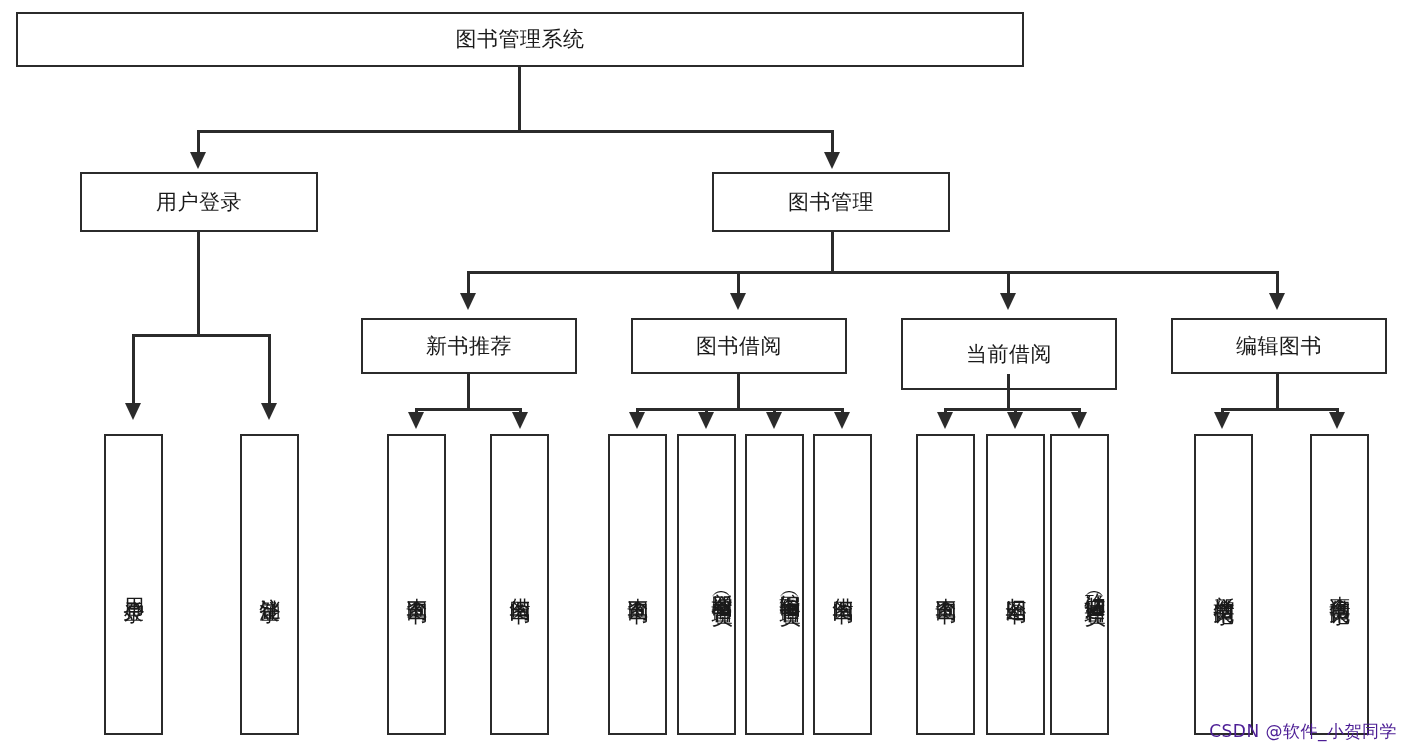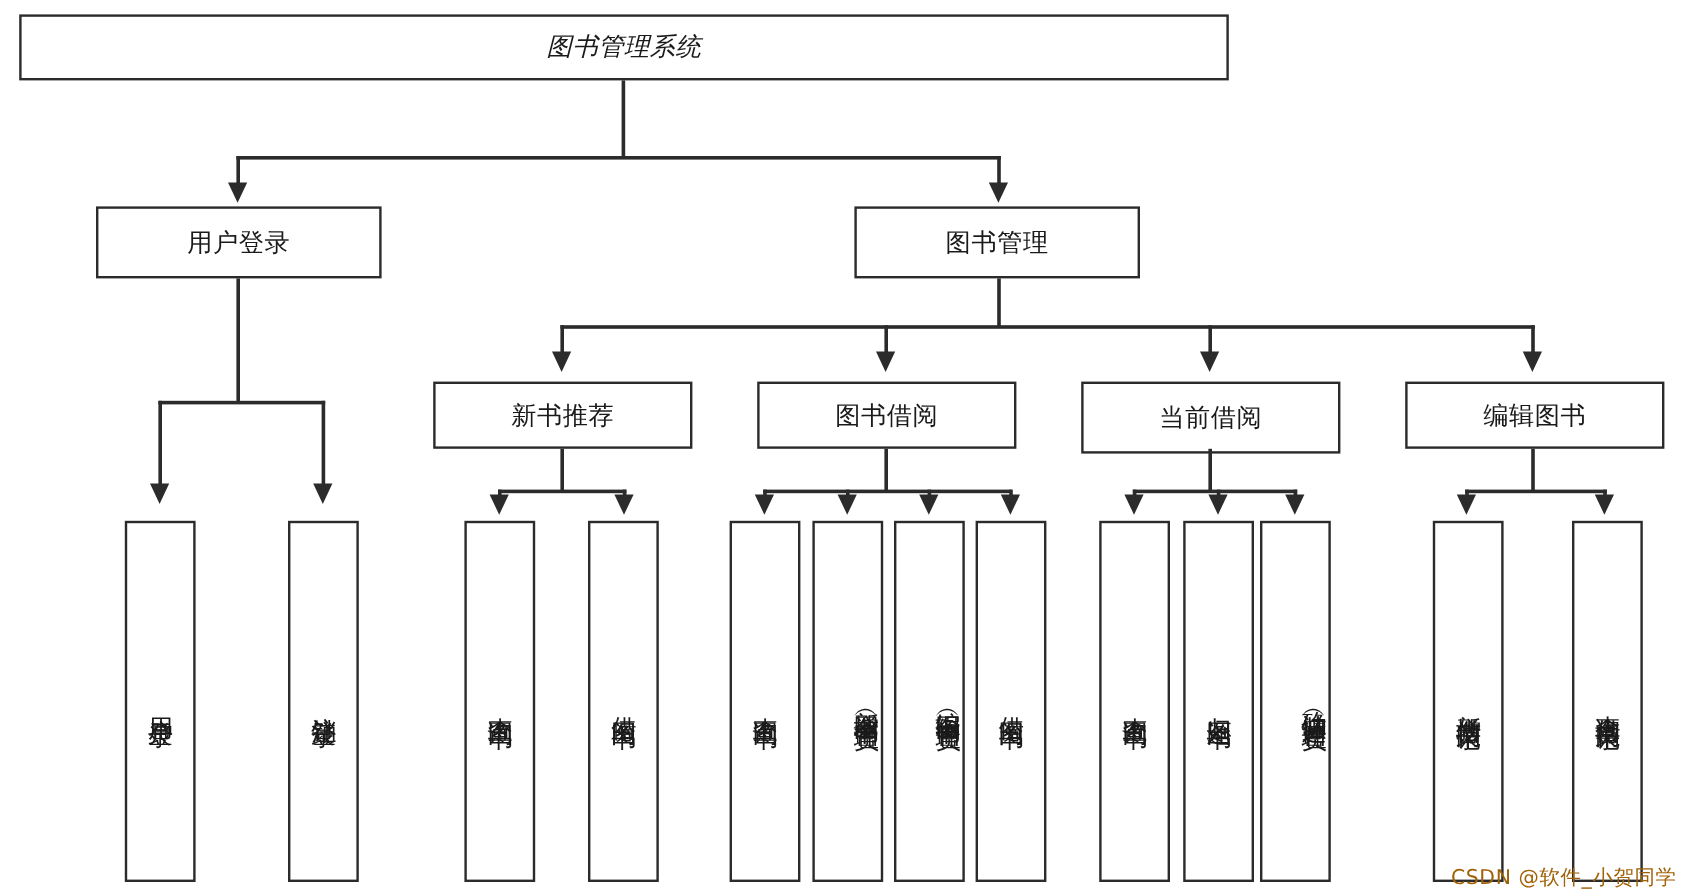--- a/index.html
+++ b/index.html
@@ -57,31 +57,31 @@
     height: 0;
     border-left: 8px solid transparent;
     border-right: 8px solid transparent;
     border-top: 17px solid #2b2b2b;
   }
   #watermark {
     position: absolute;
     right: 8px;
     bottom: 4px;
     font-size: 17px;
-    color: #a16207;
+    color: #4c1d95;
     white-space: nowrap;
     letter-spacing: 0.5px;
   }
 </style>
 </head>
 <body>
 
 <div id="canvas">
 
-  <div class="node horiz" style="left:16px; top:12px; width:1008px; height:55px;font-style:italic;">
+  <div class="node horiz" style="left:16px; top:12px; width:1008px; height:55px;">
     <span>图书管理系统</span>
   </div>
 
   <div class="edge v" style="left:518px; top:67px; width:3px; height:65px;"></div>
 
   <div class="edge h" style="left:197px; top:130px; width:637px; height:3px;"></div>
 
   <div class="edge v" style="left:197px; top:130px; width:3px; height:25px;"></div>
   <div class="arrow" style="left:190px; top:152px;"></div>
 
@@ -112,21 +112,21 @@
   <div class="arrow" style="left:1000px; top:293px;"></div>
   <div class="edge v" style="left:1276px; top:271px; width:3px; height:25px;"></div>
   <div class="arrow" style="left:1269px; top:293px;"></div>
 
   <div class="node horiz" style="left:361px; top:318px; width:216px; height:56px;">
     <span>新书推荐</span>
   </div>
   <div class="node horiz" style="left:631px; top:318px; width:216px; height:56px;">
     <span>图书借阅</span>
   </div>
-  <div class="node horiz" style="left:901px; top:318px; width:216px; height:60px;">
+  <div class="node horiz" style="left:901px; top:318px; width:216px; height:72px;">
     <span>当前借阅</span>
   </div>
   <div class="node horiz" style="left:1171px; top:318px; width:216px; height:56px;">
     <span>编辑图书</span>
   </div>
 
   <div class="edge v" style="left:467px; top:374px; width:3px; height:36px;"></div>
   <div class="edge h" style="left:415px; top:408px; width:107px; height:3px;"></div>
   <div class="edge v" style="left:415px; top:408px; width:3px; height:8px;"></div>
   <div class="arrow" style="left:408px; top:412px;"></div>

